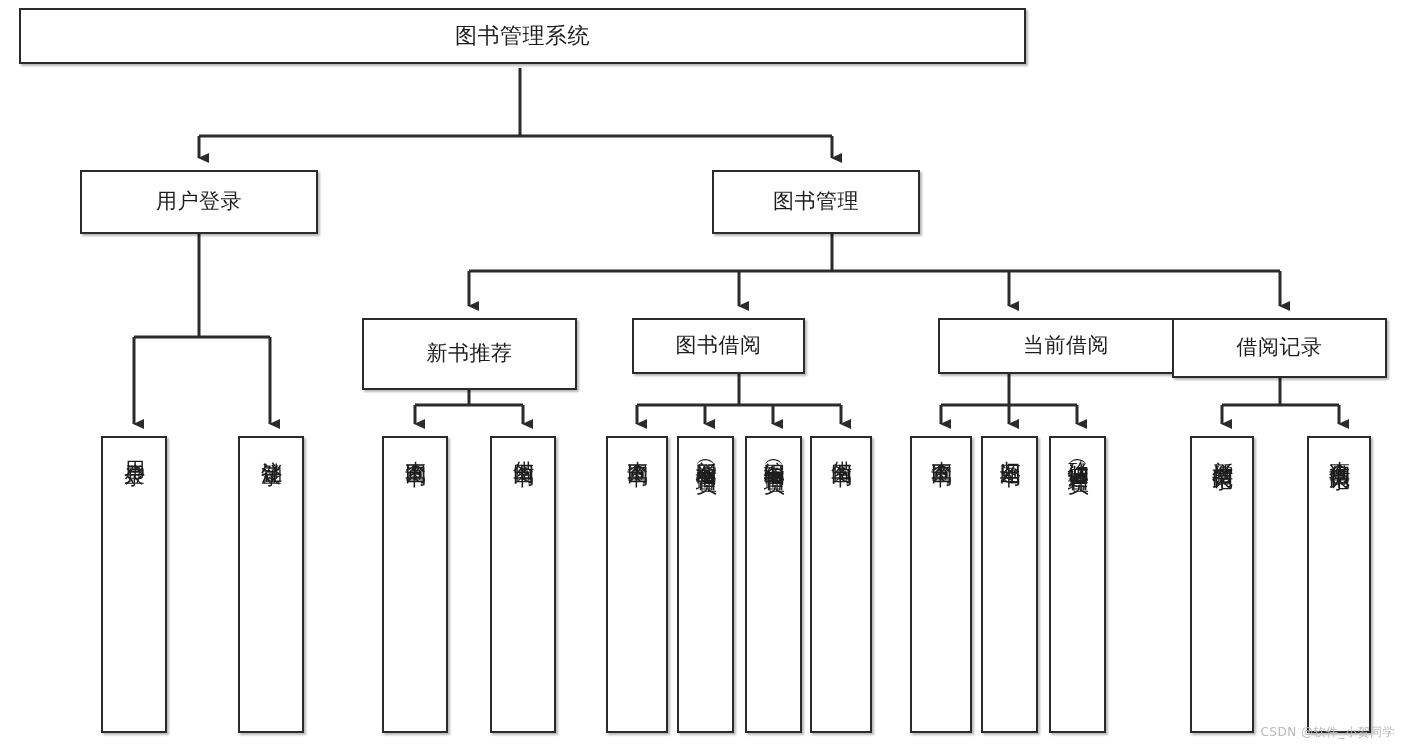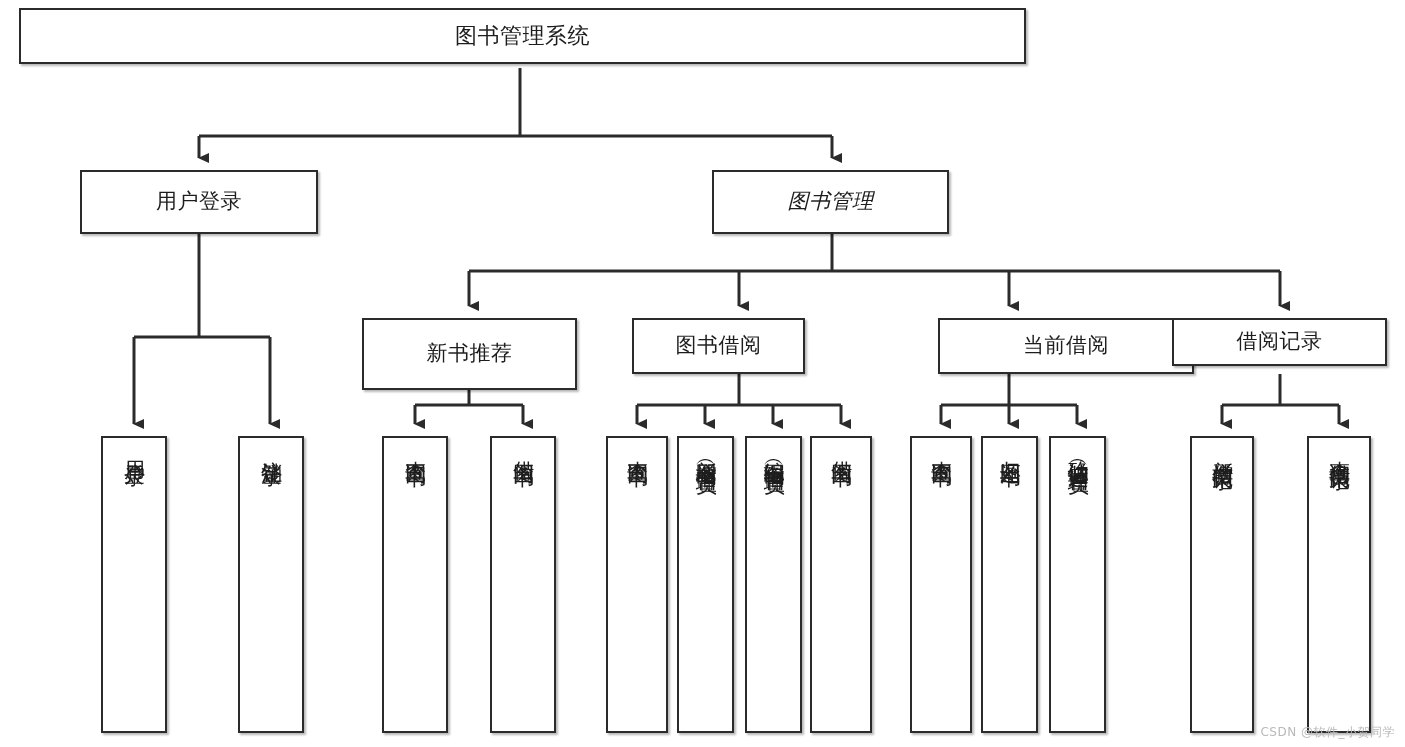--- a/index.html
+++ b/index.html
@@ -130,37 +130,37 @@
   </svg>
 
   <div class="node h title" style="left:19px; top:8px; width:1007px; height:56px;">
     <span class="node-label">图书管理系统</span>
   </div>
 
   <div class="node h" style="left:80px; top:170px; width:238px; height:64px;">
     <span class="node-label">用户登录</span>
   </div>
 
-  <div class="node h" style="left:712px; top:170px; width:237px; height:64px;font-style:italic;">
+  <div class="node h" style="left:712px; top:170px; width:208px; height:64px;">
     <span class="node-label">图书管理</span>
   </div>
 
   <div class="node h" style="left:362px; top:318px; width:215px; height:72px;">
     <span class="node-label">新书推荐</span>
   </div>
 
   <div class="node h" style="left:632px; top:318px; width:173px; height:56px;">
     <span class="node-label">图书借阅</span>
   </div>
 
   <div class="node h" style="left:902px; top:318px; width:256px; height:56px;margin-left:36px;">
     <span class="node-label">当前借阅</span>
   </div>
 
-  <div class="node h" style="left:1172px; top:318px; width:215px; height:48px;">
+  <div class="node h" style="left:1172px; top:318px; width:215px; height:60px;">
     <span class="node-label">借阅记录</span>
   </div>
 
   <div class="node v" style="left:101px; top:436px; width:66px; height:297px;">
     <span class="node-label">用户登录</span>
   </div>
 
   <div class="node v" style="left:238px; top:436px; width:66px; height:297px;">
     <span class="node-label">注销登录</span>
   </div>

